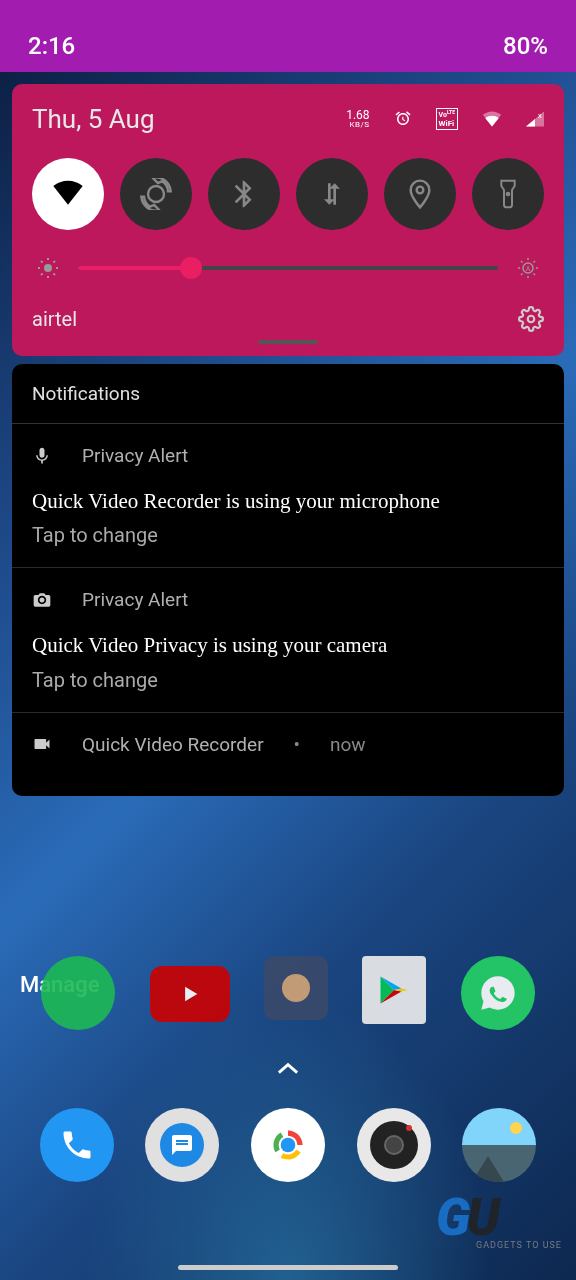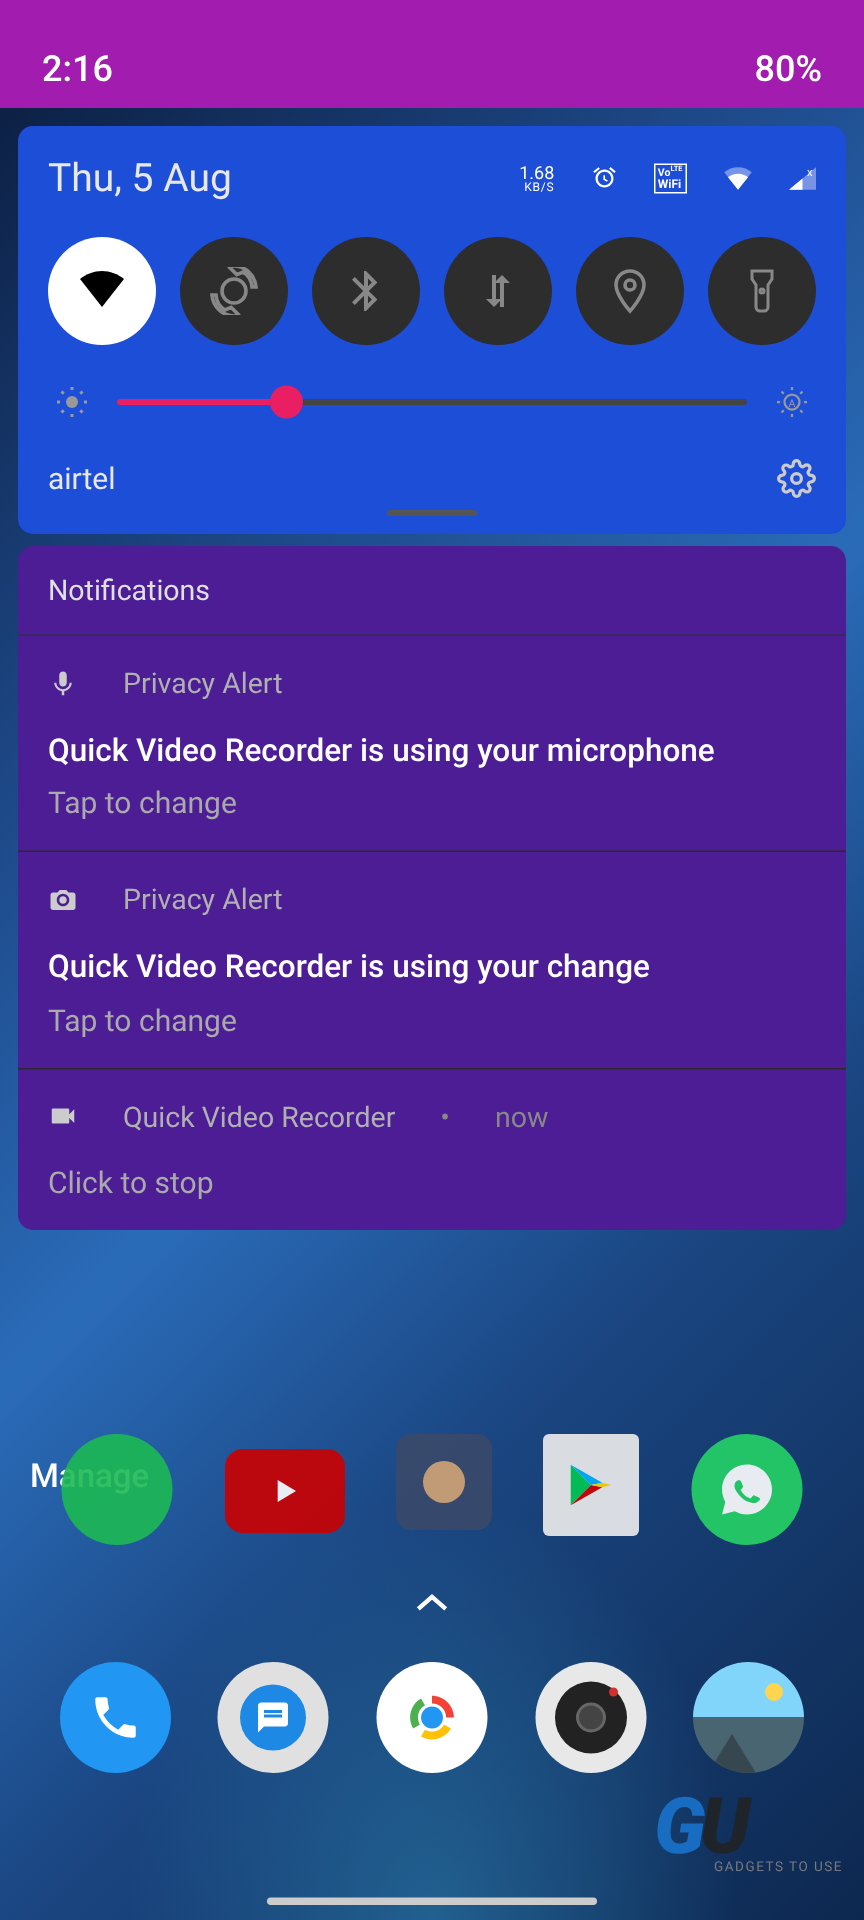--- a/index.html
+++ b/index.html
@@ -25,21 +25,21 @@
       display: flex;
       justify-content: space-between;
       align-items: center;
       padding: 32px 28px 12px;
       background: #a21caf;
       font-size: 24px;
       font-weight: 500;
     }
     .qs-panel {
       margin: 12px 12px 8px;
-      background: #1d4ed8;
+      background: #be185d;
       border-radius: 10px;
       padding: 20px 20px 12px;
     }
     .qs-header {
       display: flex;
       justify-content: space-between;
       align-items: center;
       margin-bottom: 24px;
     }
     .qs-date {
@@ -124,21 +124,21 @@
     .carrier { font-size: 20px; color: #e8e8e8; }
     .drag-handle {
       width: 60px;
       height: 4px;
       background: #555;
       border-radius: 2px;
       margin: 4px auto 0;
     }
     .notif-panel {
       margin: 0 12px;
-      background: #4c1d95;
+      background: #000000;
       border-radius: 10px;
       overflow: hidden;
     }
     .notif-heading {
       padding: 18px 20px;
       font-size: 19px;
       color: #e0e0e0;
       border-bottom: 1px solid #333;
     }
     .notif-item {
@@ -154,20 +154,21 @@
       color: #b0b0b0;
       font-size: 19px;
     }
     .notif-app svg { width: 20px; height: 20px; fill: #ccc; }
     .notif-title {
       font-size: 21px;
       font-weight: 500;
       color: #fff;
       margin-bottom: 8px;
       line-height: 1.35;
+      font-family: Liberation Serif, serif;
     }
     .notif-body {
       font-size: 20px;
       color: #aaa;
     }
     .notif-meta { color: #888; }
     .manage-btn {
       position: absolute;
       top: 972px;
       left: 20px;
@@ -345,34 +346,33 @@
     <div class="notif-body">Tap to change</div>
   </div>
 
   <div class="notif-item">
     <div class="notif-app">
       <svg viewBox="0 0 24 24">
           <path d="M9.4 4l-1.8 2H4c-1.1 0-2 .9-2 2v10c0 1.1.9 2 2 2h16c1.1 0 2-.9 2-2V8c0-1.1-.9-2-2-2h-3.6l-1.8-2H9.4zM12 17c-2.8 0-5-2.2-5-5s2.2-5 5-5 5 2.2 5 5-2.2 5-5 5zm0-8c-1.7 0-3 1.3-3 3s1.3 3 3 3 3-1.3 3-3-1.3-3-3-3z"></path>
         </svg>
       <span>Privacy Alert</span>
     </div>
-    <div class="notif-title">Quick Video Recorder is using your change</div>
+    <div class="notif-title">Quick Video Privacy is using your camera</div>
     <div class="notif-body">Tap to change</div>
   </div>
 
   <div class="notif-item">
     <div class="notif-app">
       <svg viewBox="0 0 24 24">
           <path d="M17 10.5V7c0-.55-.45-1-1-1H4c-.55 0-1 .45-1 1v10c0 .55.45 1 1 1h12c.55 0 1-.45 1-1v-3.5l4 4v-11l-4 4z"></path>
         </svg>
       <span>Quick Video Recorder</span>
       <span class="notif-meta">•</span>
       <span class="notif-meta">now</span>
     </div>
-    <div class="notif-body">Click to stop</div>
   </div>
 </div>
 
 <div class="manage-btn">Manage</div>
 
 <div class="dock-row top">
   <div class="app-icon" style="background:#1db954"></div>
   <div class="app-icon square" style="background:#cc0000;width:80px;height:56px;border-radius:12px;margin-top:10px">
       <svg width="30" height="22" viewBox="0 0 24 18">
         <path d="M8 3v12l10-6z" fill="#fff"></path>

